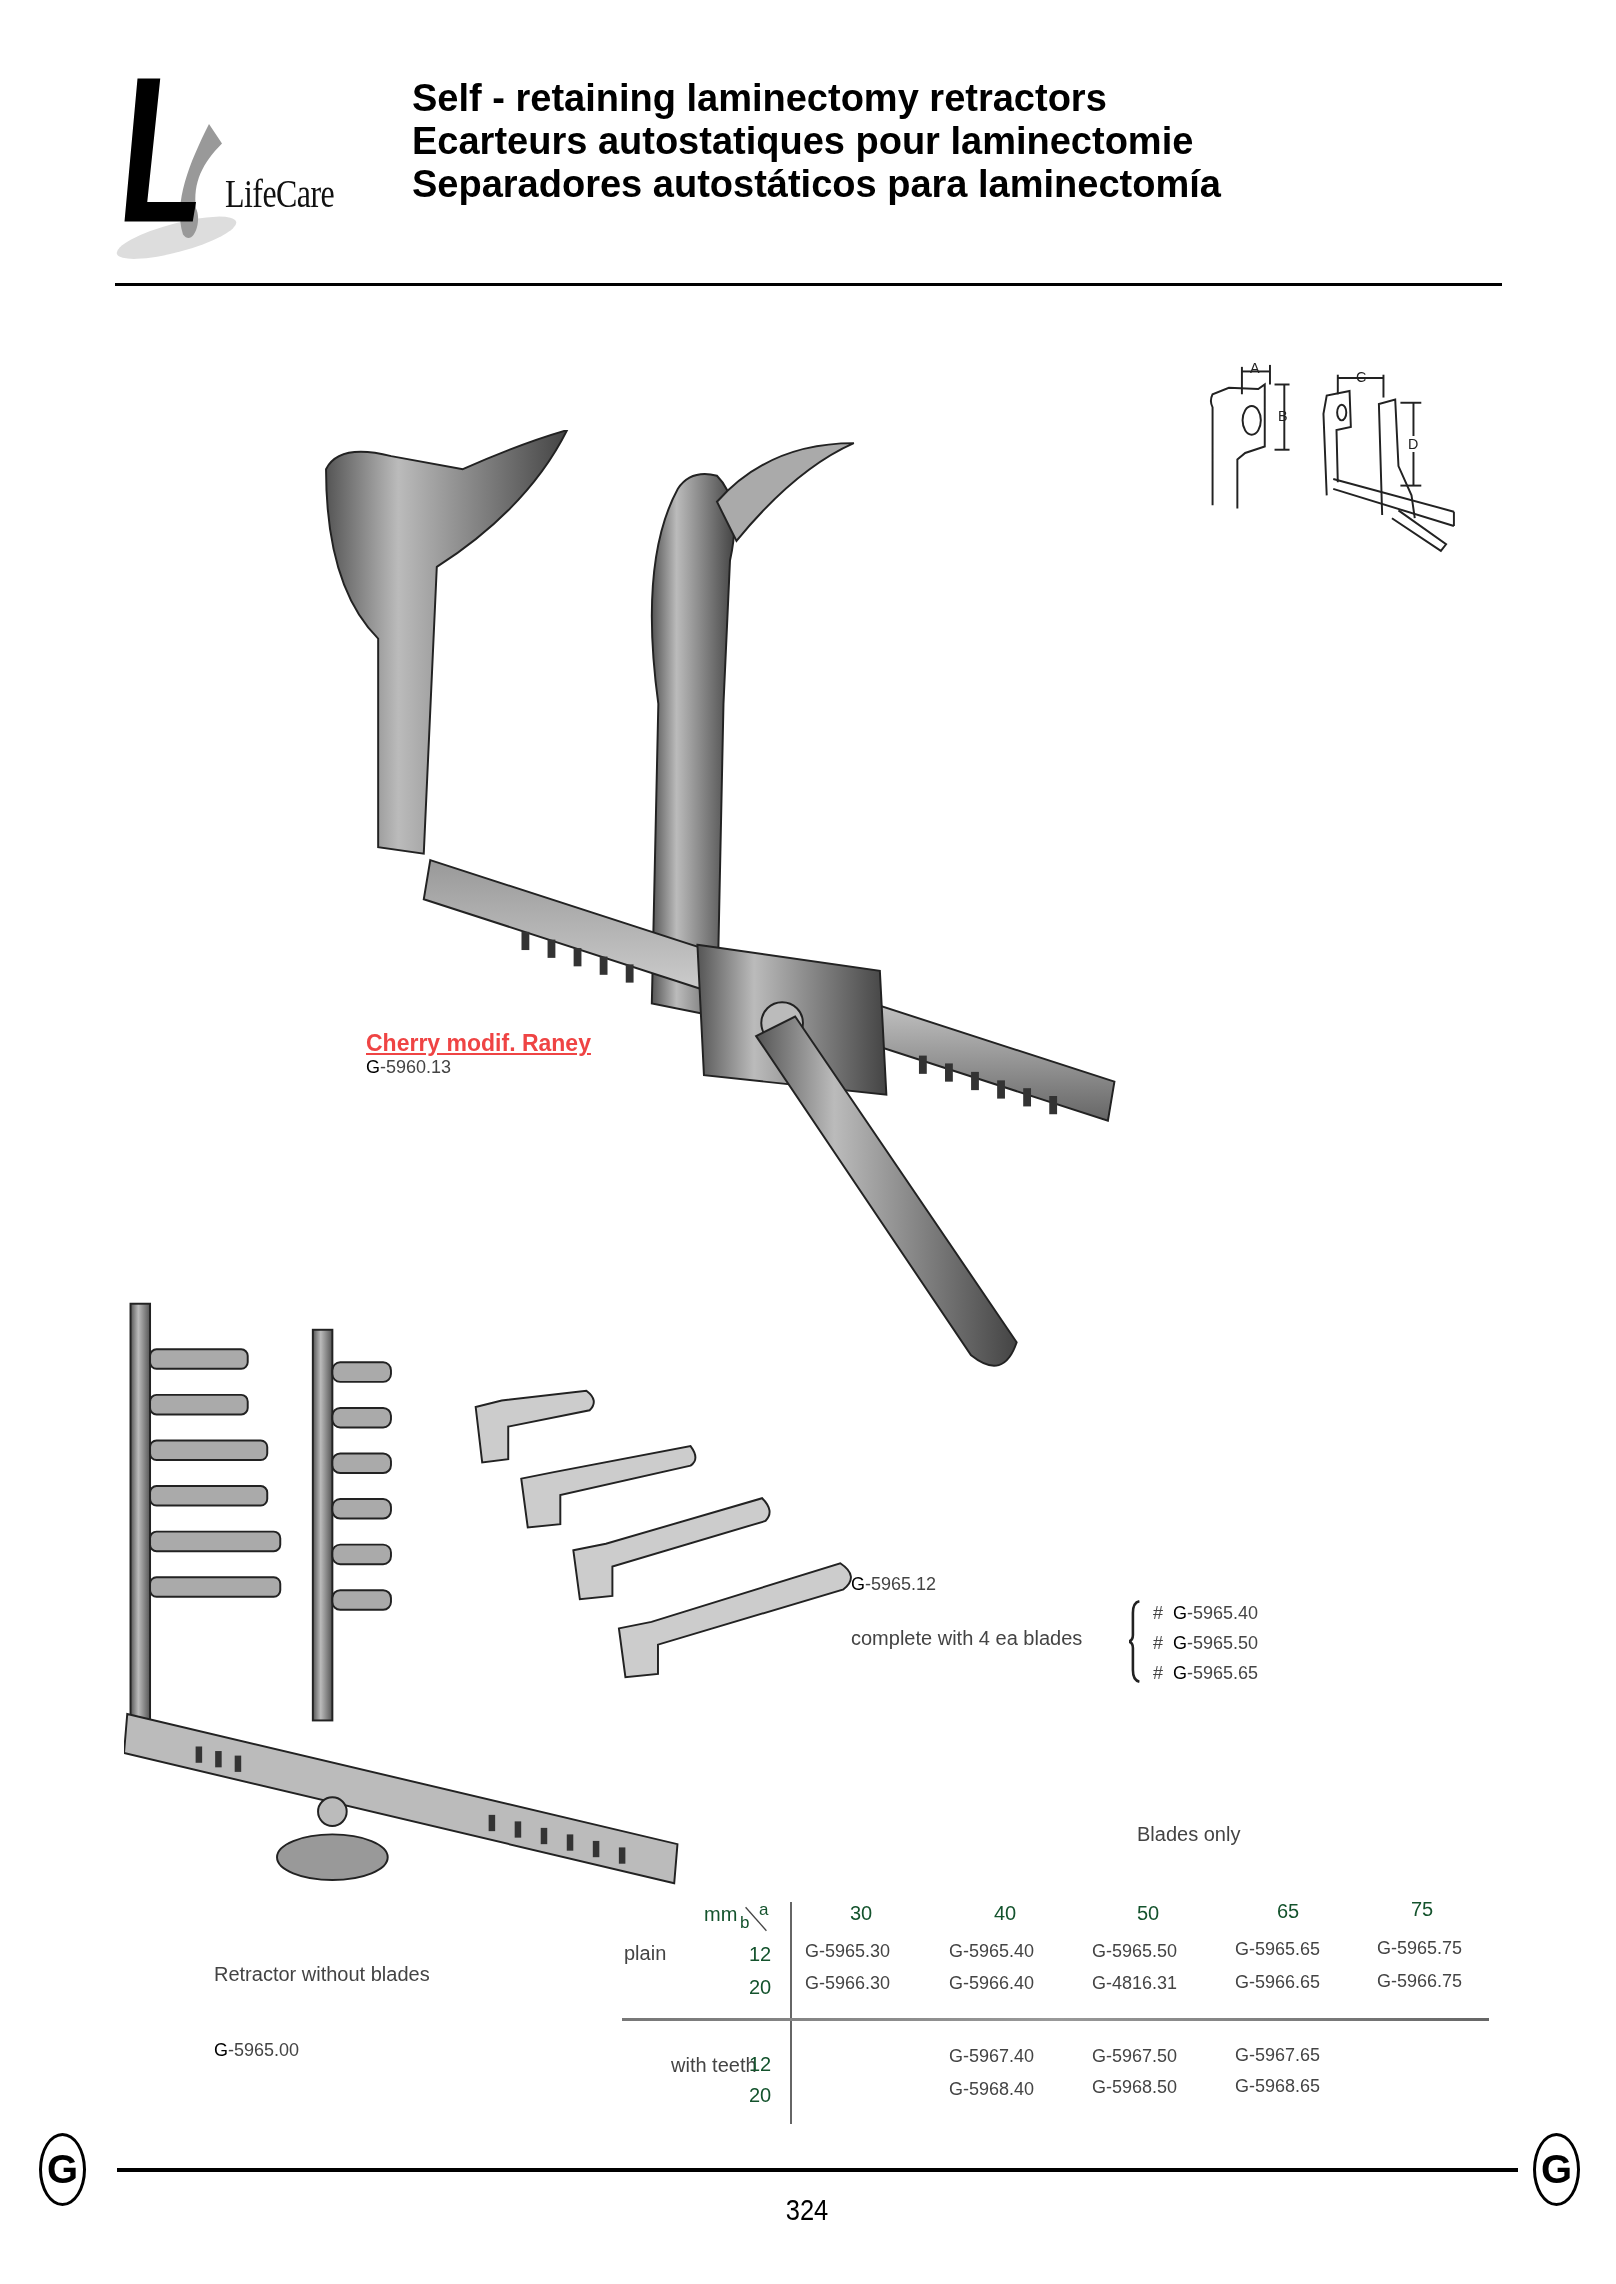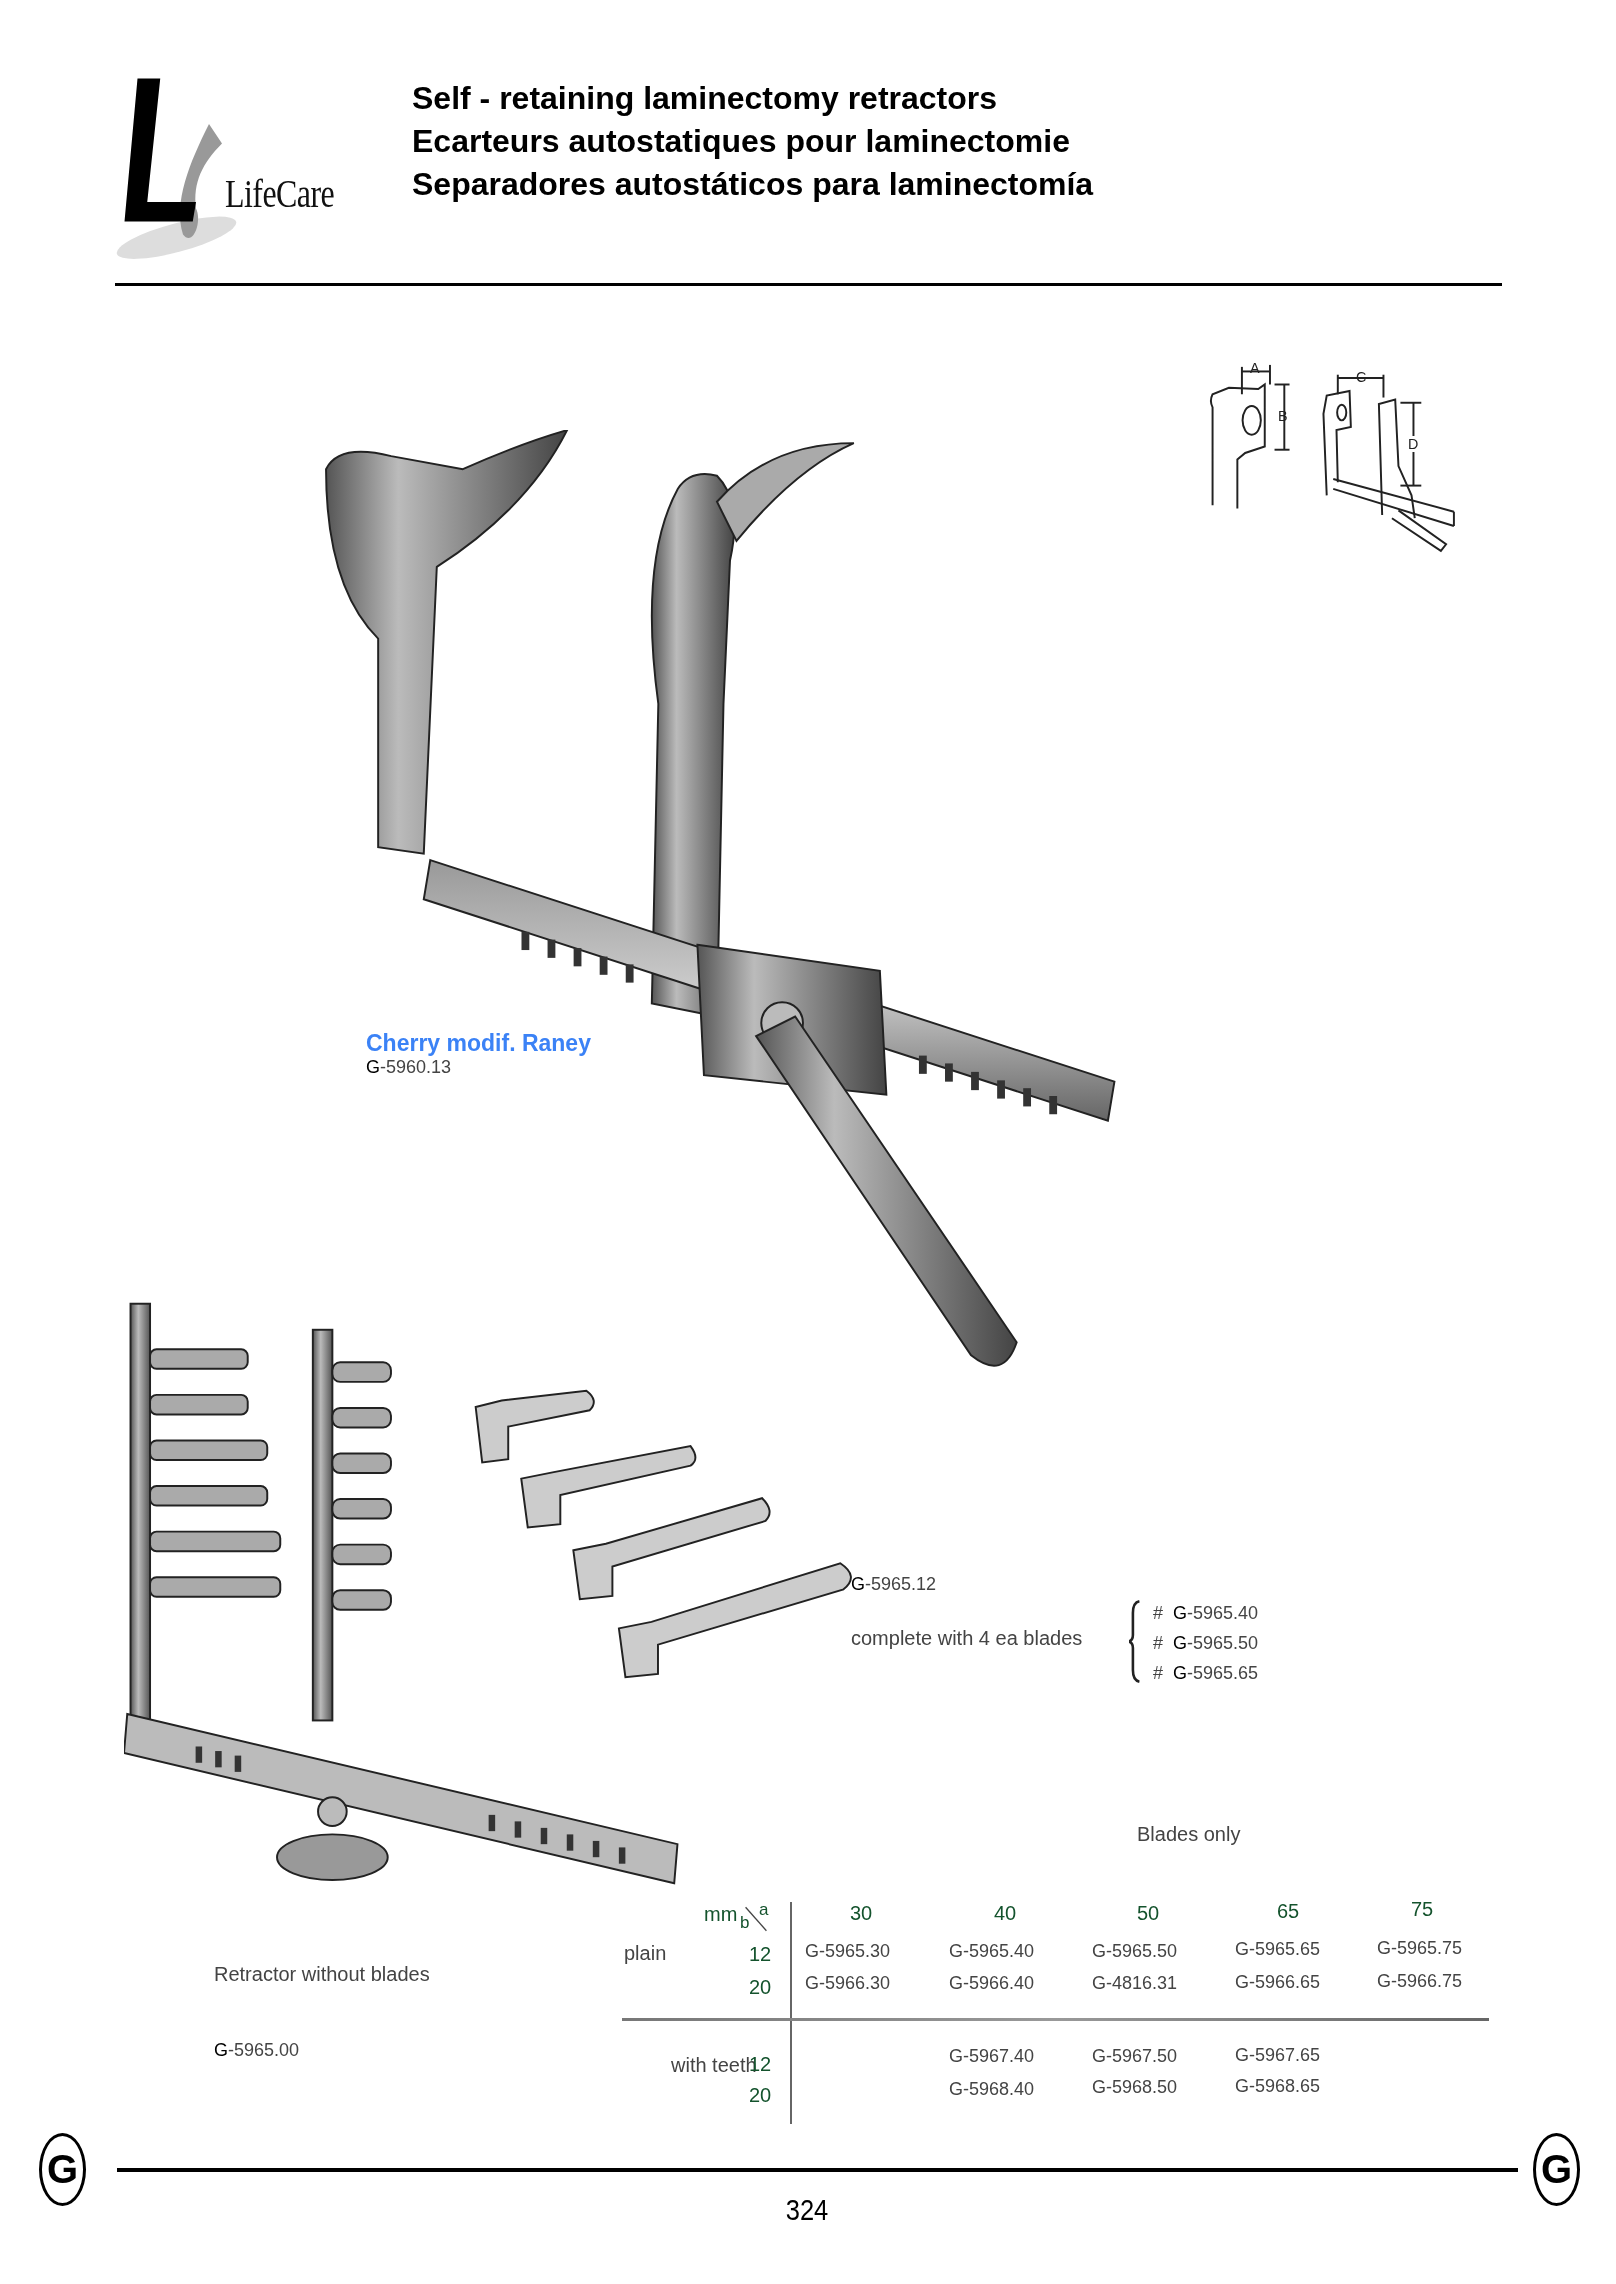--- a/index.html
+++ b/index.html
@@ -1,23 +1,23 @@
 <!DOCTYPE html>
 <html style="font-size:10.4px"><head>
 <meta charset="utf-8">
 <style>
   html, body { margin:0; padding:0; background:#fff; }
   body { width:1616px; height:2284px; position:relative; overflow:hidden; font-family:"Liberation Sans", sans-serif; color:#222; }
   .abs { position:absolute; }
   .logo { left:111px; top:72px; width:261px; height:195px; }
   .logo-text { position:absolute; left:114px; top:98px; font-family:"Liberation Serif", serif; font-size:40px; color:#111; transform:scaleX(0.8); transform-origin:left; letter-spacing:-0.7px; }
-  .title { left:412px; top:77px; font-weight:bold; font-size:32px; line-height:43px; color:#000; }
+  .title { left:412px; top:77px; font-weight:bold; font-size:38px; line-height:43px; color:#000; }
   .title div { white-space:nowrap; }
   .rule-top { left:115px; top:283px; width:1387px; height:3.3px; background:#000; }
-  .label-bold { font-size:23px; font-weight:bold; color:#3b82f6; }
+  .label-bold { font-size:23px; font-weight:bold; color:#ef4444;text-decoration:underline; }
   .code { font-size:18px; color:#444; white-space:nowrap; }
   .code .g { color:#000; }
   .small { font-size:20px; color:#444; white-space:nowrap; }
   .illus { position:absolute; }
   .tbl-vline { left:790px; top:1902px; width:2px; height:222px; background:#666; }
   .tbl-hline { left:622px; top:2018px; width:867px; height:2.6px; background:linear-gradient(90deg,#777,#999 50%,#666); }
   .num { font-size:20px; color:#14532d; }
   .circle { width:47px; height:73px; border:3.3px solid #000; border-radius:50%; box-sizing:border-box; display:flex; align-items:center; justify-content:center; font-weight:bold; font-size:40px; color:#000; background:#fff; }
   .rule-bot { left:117px; top:2168px; width:1401px; height:3.9px; background:#000; }
   .pageno { left:782px; top:2193px; font-size:30px; color:#000; transform:scaleX(0.85); }

